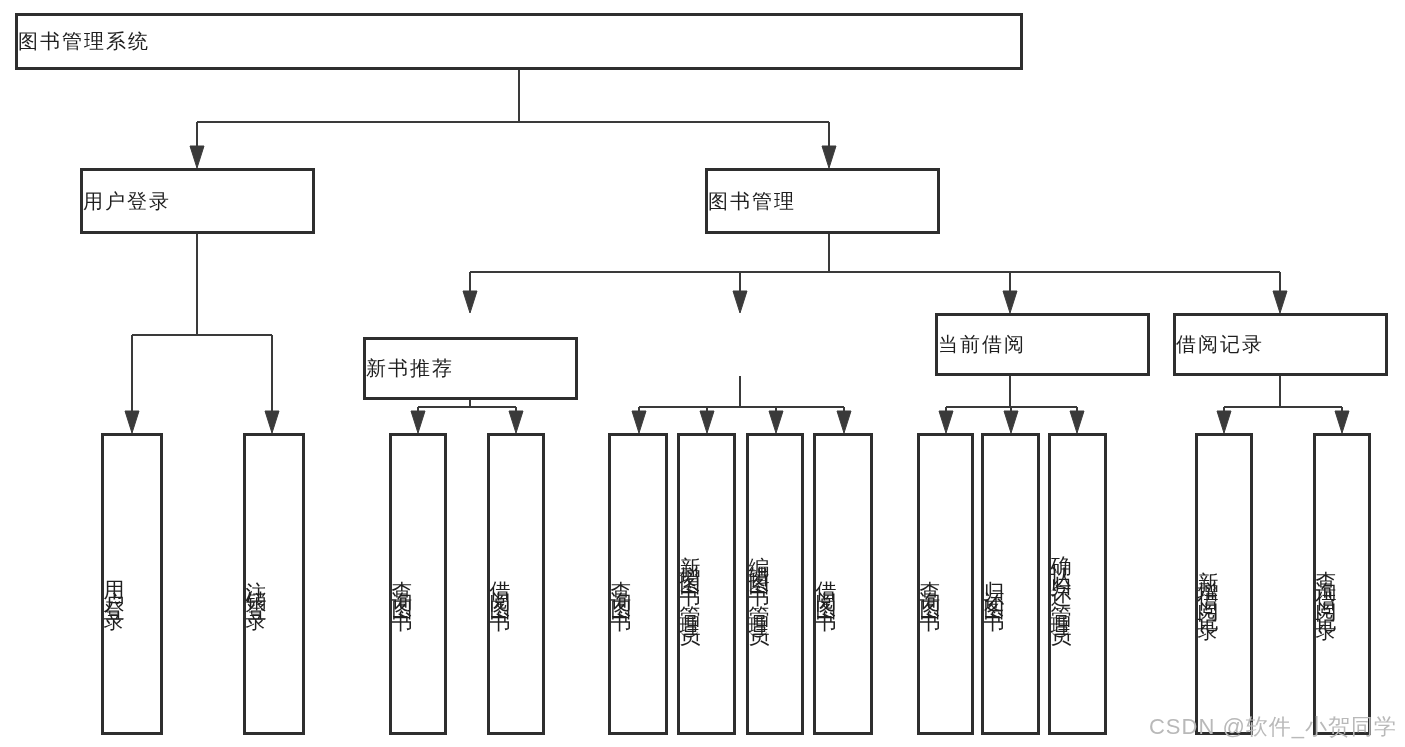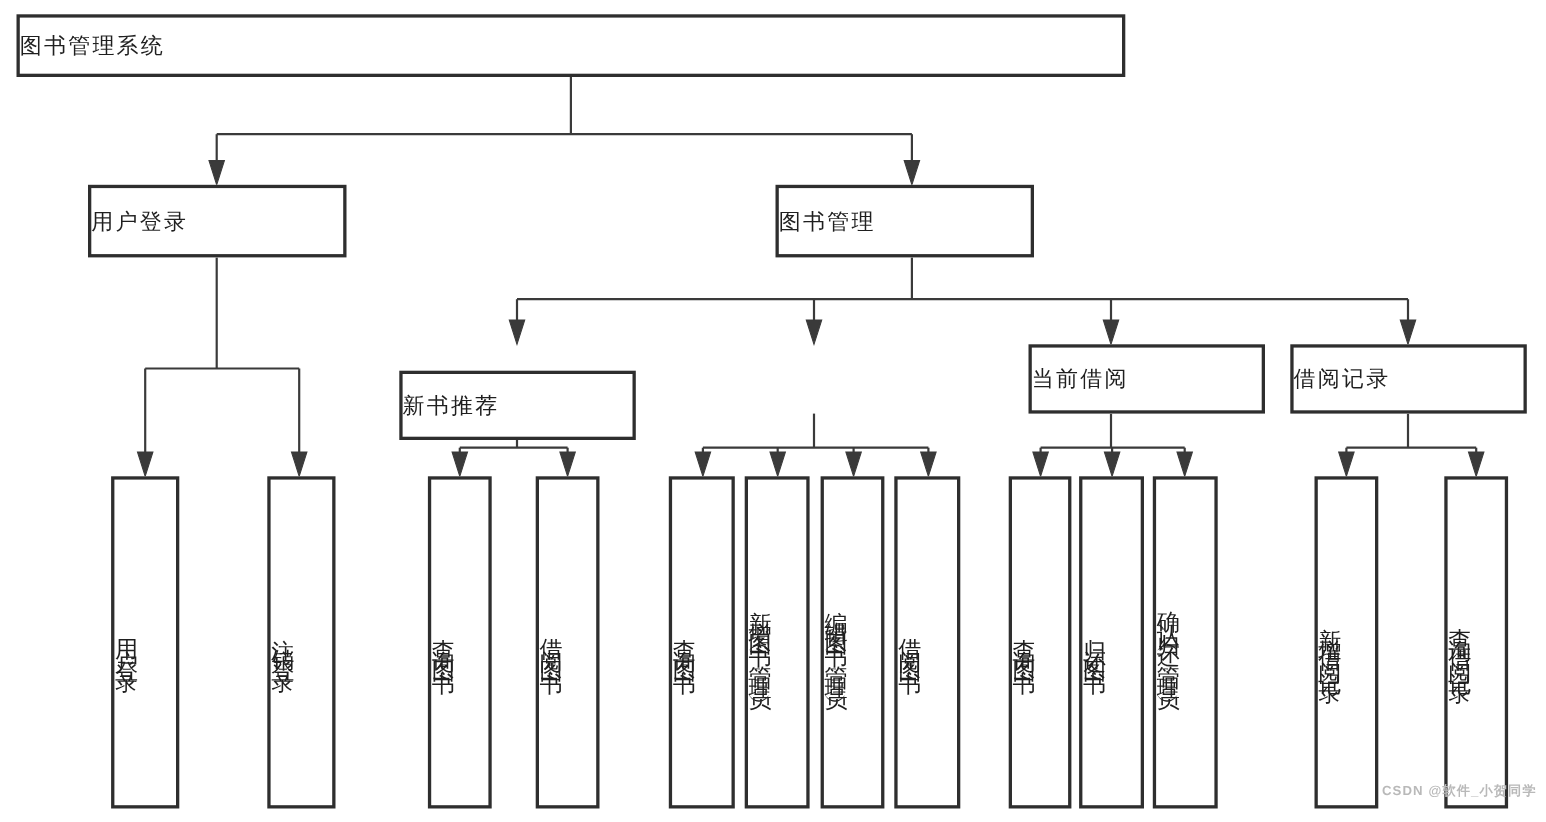--- a/index.html
+++ b/index.html
@@ -50,27 +50,26 @@
     writing-mode: vertical-rl;
     text-orientation: mixed;
     font-size: 21px;
     line-height: 1;
     letter-spacing: 10px;
     white-space: nowrap;
   }
   .watermark {
     position: absolute;
     right: 8px;
-    bottom: 19px;
-    font-size: 12px;
+    bottom: 5px;
+    font-size: 22px;
     color: var(--watermark);
     letter-spacing: 1px;
     white-space: nowrap;
     pointer-events: none;
-    font-weight: bold;
   }
 </style>
 </head>
 <body>
 
 <div class="canvas">
 
   <svg class="connectors" viewBox="0 0 1405 747" xmlns="http://www.w3.org/2000/svg" aria-hidden="true">
 
     <line x1="519" y1="70" x2="519" y2="122"></line>

